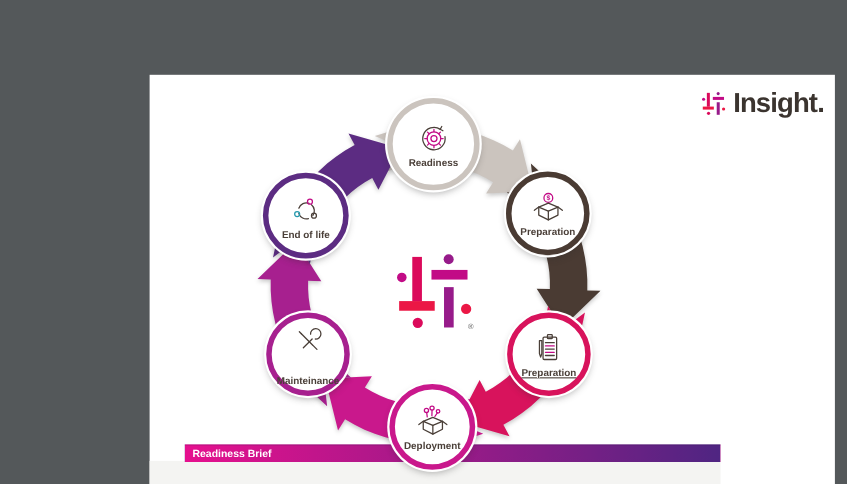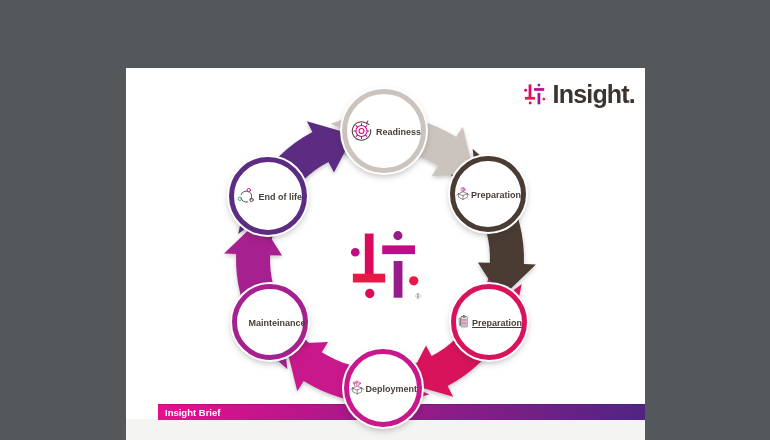--- a/index.html
+++ b/index.html
@@ -2,21 +2,21 @@
 <html style="--lg-red: #eb1745; --lg-crimson: #db0a5b; --mag: #c20b86; --pur: #971b8a; --dark: #4a3f38; --teal: #2499ad;"><head>
 <meta charset="utf-8">
 <style>
   html,body{margin:0;padding:0}
   body{
     width:770px;height:440px;position:relative;overflow:hidden;
     background:#54585a;
     font-family:"Liberation Sans",sans-serif;
   }
   .sheet{
-    position:absolute;left:126px;top:68px;width:519px;height:372px;
+    position:absolute;left:136px;top:68px;width:623px;height:372px;
     background:#ffffff;
   }
   
   .brand{position:absolute;top:14px;right:10px;display:flex;align-items:center;z-index:3}
   .brand .mark{display:block}
   .brand .wordmark{font-size:25px;font-weight:700;color:#3b342f;letter-spacing:-0.8px;margin-left:6px;line-height:1}
   
   #arrows{position:absolute;left:0;top:0;z-index:1}
   #arrows path{filter:drop-shadow(0 2px 2px rgba(0,0,0,.22))}
   
@@ -24,21 +24,21 @@
   
   .sub-strip{position:absolute;left:0;top:351px;width:519px;height:21px;background:#f4f4f2;z-index:0}
   .footer-bar{
     position:absolute;left:32px;top:336px;width:487px;height:15px;z-index:2;
     display:flex;align-items:center;border-top:1px solid rgba(50,20,80,.25);
   }
   .footer-label{color:#fff;font-size:9.5px;font-weight:700;padding-left:7px;line-height:1}
   
   .stage{
     position:absolute;border:5px solid #999;border-radius:50%;background:#fff;z-index:5;
-    display:flex;align-items:center;justify-content:center;
+    display:flex;flex-direction:column;align-items:center;justify-content:center;
     box-shadow:0 0 0 2px #fff,0 3px 7px rgba(40,40,40,.35);
   }
   .stage svg{display:block;width:33px;height:32px}
   .stage-label{font-size:9px;font-weight:700;line-height:1;margin-top:2px;white-space:nowrap;color:#4a3f38}
   #stage-0{left:216px;top:21px;width:74px;height:74px}
   #stage-1{left:324px;top:88px;width:66px;height:66px}
   #stage-2{left:325px;top:216px;width:66px;height:66px}
   #stage-3{left:218px;top:281px;width:68px;height:68px}
   #stage-4{left:106px;top:216px;width:66px;height:66px}
   #stage-5{left:103px;top:89px;width:68px;height:68px}
@@ -152,16 +152,16 @@
       <path class="ico" d="M12.6 19.6 A10 10 0 0 1 25.4 13.6" stroke-width="1.7"></path>
       <circle class="ico-mag" cx="26.5" cy="11.5" r="3.1" fill="#fff" stroke-width="1.7"></circle>
       <circle class="ico-teal" cx="10.5" cy="27" r="3.1" fill="#fff" stroke-width="1.7"></circle>
       <circle class="ico" cx="31.5" cy="29" r="3.1" fill="#fff" stroke-width="1.7"></circle>
     </svg>
     <div class="stage-label" style="color: rgb(74, 63, 56);">End of life</div>
   </div>
 
   <div class="sub-strip" style="background: rgb(244, 244, 242);"></div>
   <div class="footer-bar" style="background: linear-gradient(90deg, rgb(230, 16, 142), rgb(79, 37, 130));">
-    <span class="footer-label" style="color: rgb(255, 255, 255);">Insight Brief</span>
+    <span class="footer-label" style="color: rgb(255, 255, 255);">Readiness Brief</span>
   </div>
 
 </div>
 
 </body></html>

